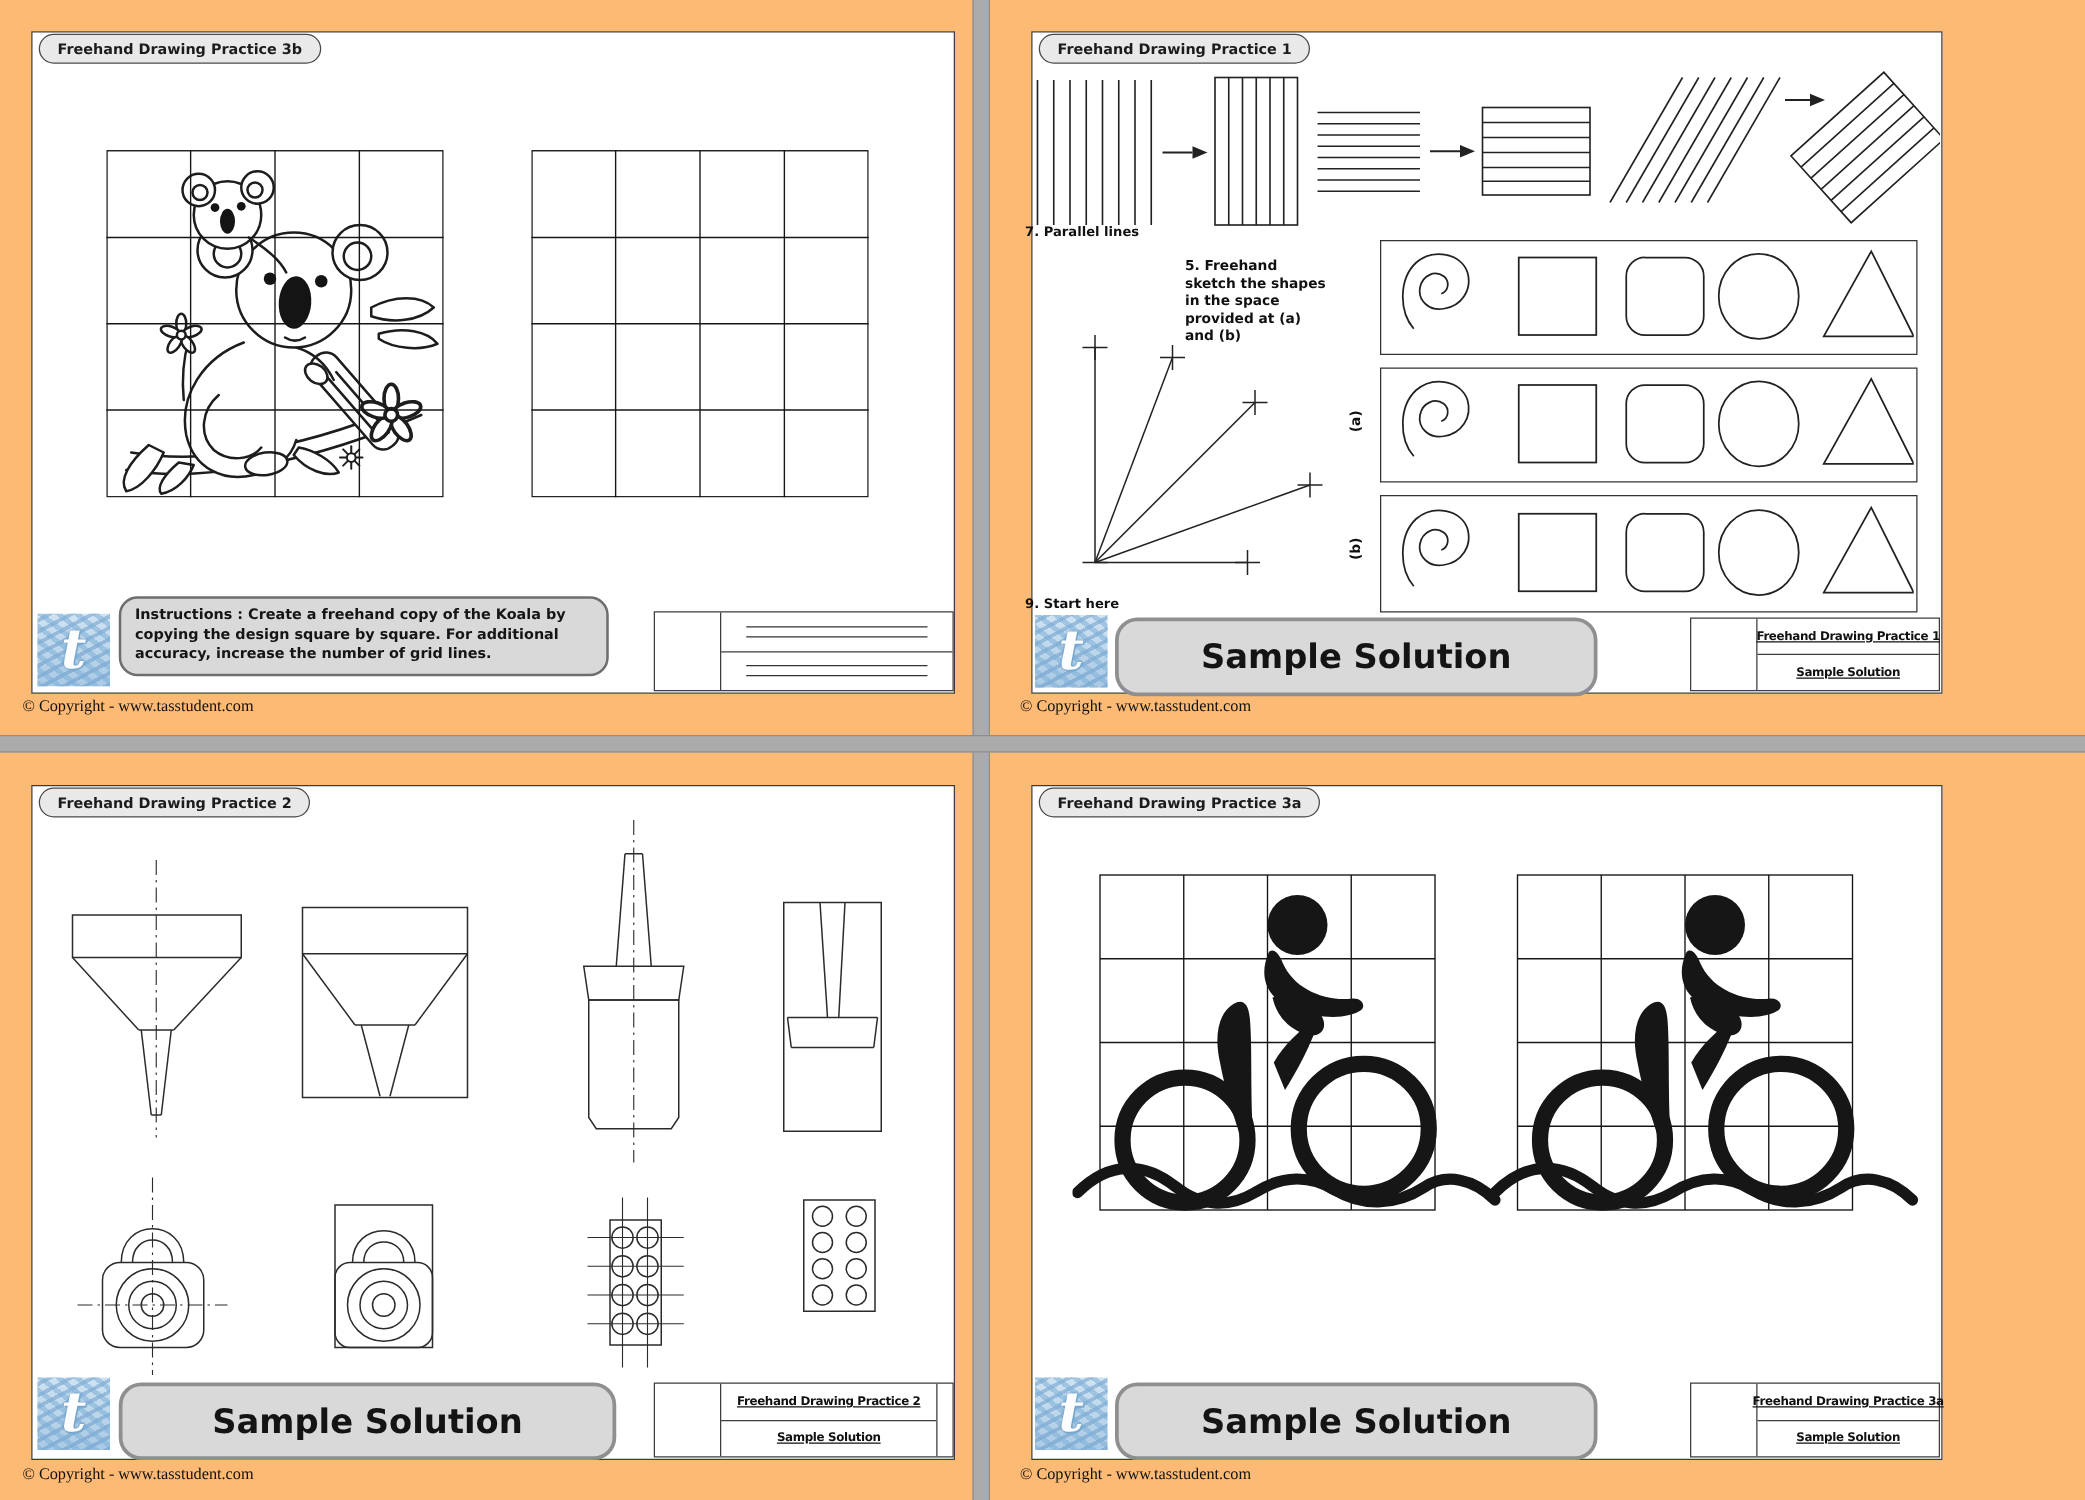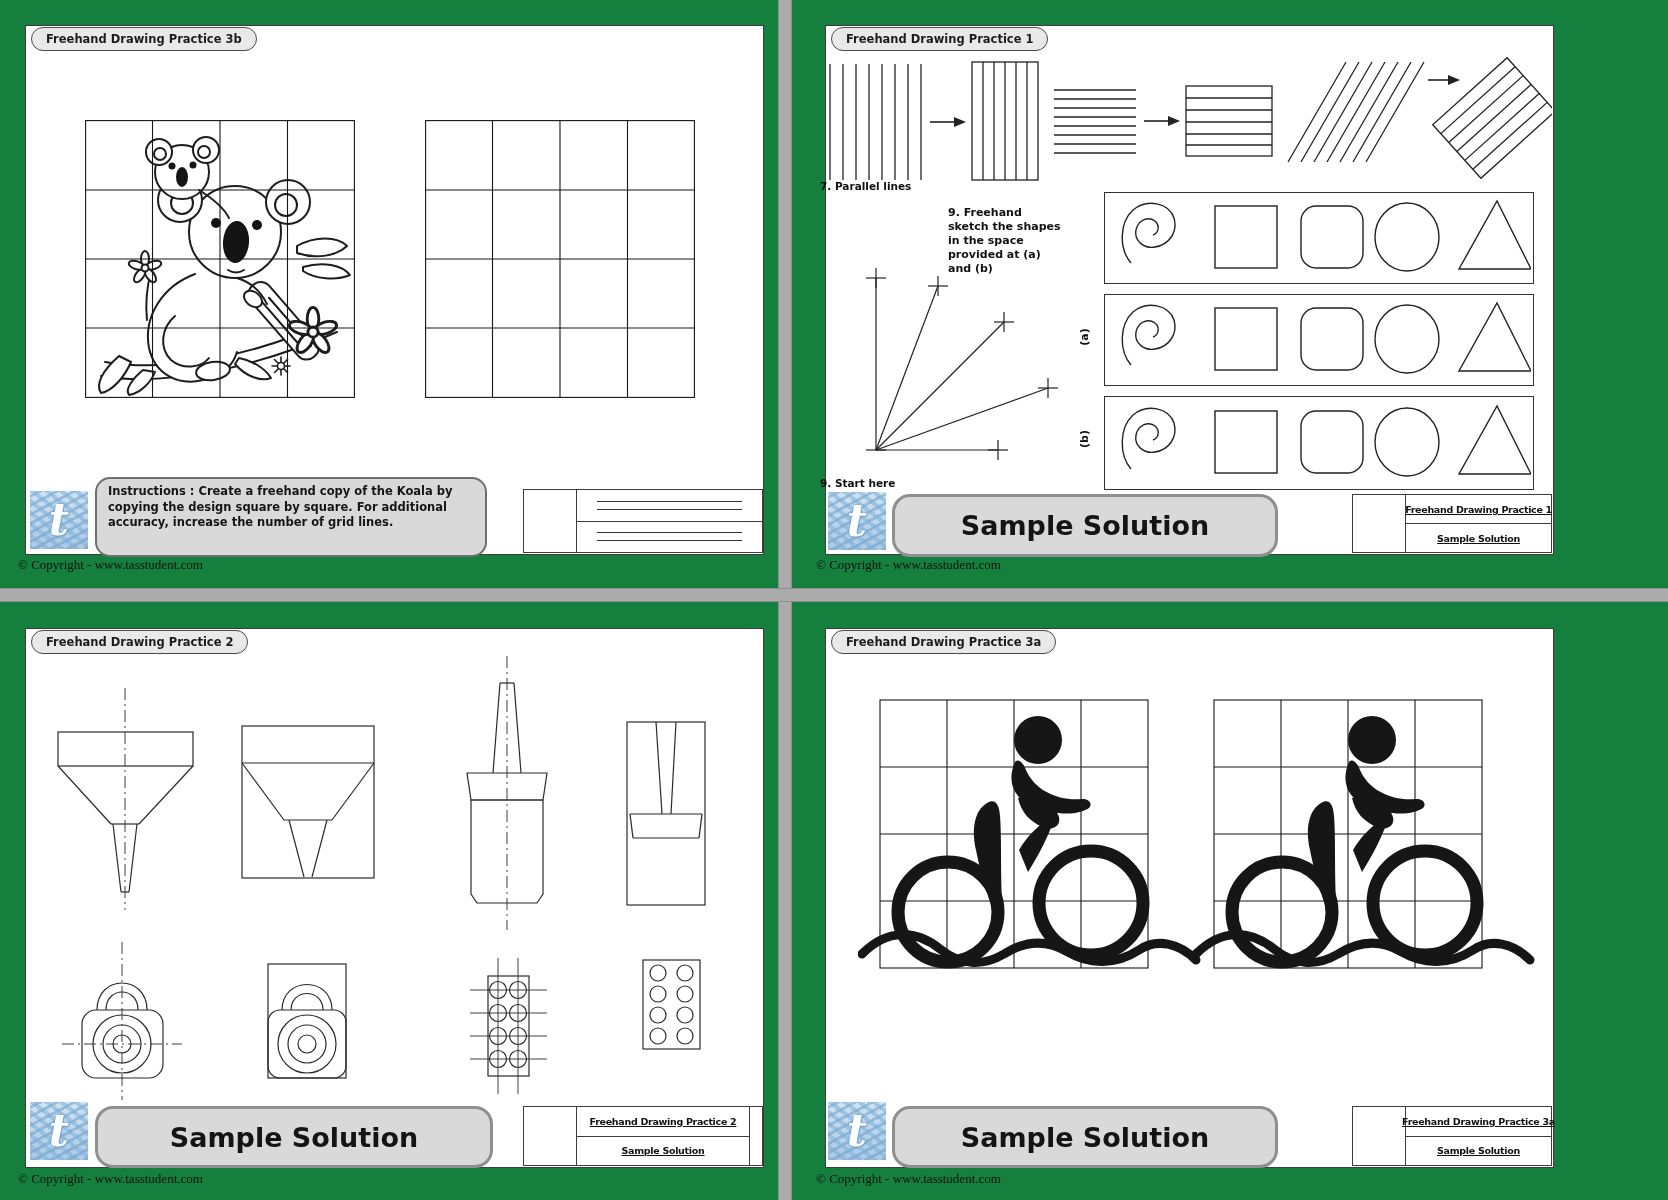--- a/index.html
+++ b/index.html
@@ -1,16 +1,16 @@
 <!DOCTYPE html>
 <html><head>
 <meta charset="utf-8">
 <style>
   html,body{margin:0;padding:0;background:#fff;}
-  #canvas{position:relative;width:1668px;height:1200px;background:#15803d;overflow:hidden;
+  #canvas{position:relative;width:1668px;height:1200px;background:#fdba74;overflow:hidden;
           font-family:"DejaVu Sans",sans-serif;color:#111;}
   .abs{position:absolute;}
   .divider{position:absolute;background:#ababab;}
   .divider.v{left:778px;top:0;width:12px;height:1200px;border-left:1.5px solid #8e8e8e;border-right:1.5px solid #8e8e8e;}
   .divider.h{left:0;top:588px;width:1668px;height:12px;border-top:1.5px solid #8e8e8e;border-bottom:1.5px solid #8e8e8e;}
   .frame{position:absolute;border:1.4px solid #3c3c3c;background:#fff;}
   .pill{position:absolute;border:1.6px solid #4a4a4a;background:#e9e9e9;border-radius:14px;
         padding:4px 14px;font-size:11.5px;font-weight:bold;color:#1c1c1c;white-space:nowrap;}
   .samplepill{position:absolute;border:3px solid #8f8f8f;background:#d9d9d9;border-radius:18px;
         display:flex;align-items:center;justify-content:center;font-size:27px;font-weight:bold;color:#141414;}
@@ -139,21 +139,21 @@
         <line x1="202.5" y1="0" x2="202.5" y2="278"></line>
       <line x1="0" y1="70" x2="270" y2="70"></line>
         <line x1="0" y1="139" x2="270" y2="139"></line>
         <line x1="0" y1="208" x2="270" y2="208"></line>
     </g>
   </svg>
 
   <div class="logo" style="left:30px;top:491px">
       <span>t</span>
     </div>
-  <div class="instructions" style="left:95px;top:477px;width:392px;height:80px"><span>Instructions : Create a freehand copy of the Koala by copying the design square by square. For additional accuracy, increase the number of grid lines.</span></div>
+  <div class="instructions" style="left:95px;top:477px;width:392px;height:64px"><span>Instructions : Create a freehand copy of the Koala by copying the design square by square. For additional accuracy, increase the number of grid lines.</span></div>
   <div class="tblock" style="left:523px;top:489px;width:240px;height:64px">
     <div class="tb-left"></div>
     <div class="tb-main">
       <div class="tb-rulerow">
           <div class="tb-rule"></div>
           <div class="tb-rule"></div>
         </div>
       <div class="tb-rulerow">
           <div class="tb-rule"></div>
           <div class="tb-rule"></div>
@@ -214,21 +214,21 @@
           <line x1="-50" y1="24" x2="50" y2="24"></line>
       </g>
     </g>
     <g fill="#222" stroke="none">
       <polygon points="132,65 144,70 132,75"></polygon>
       <polygon points="346,64 358,69 346,74"></polygon>
       <polygon points="626,23 638,28 626,33"></polygon>
     </g>
   </svg>
   <div class="lbl small" style="left:820px;top:179px">7. Parallel lines</div>
-  <div class="lbl" style="left:948px;top:206px;width:114px">9. Freehand sketch the shapes in the space provided at (a) and (b)</div>
+  <div class="lbl" style="left:948px;top:206px;width:114px">5. Freehand sketch the shapes in the space provided at (a) and (b)</div>
 
   <div class="strip" style="left:1104px;top:192px;width:428px;height:90px">
     <svg width="426" height="88" viewBox="0 0 426 88">
       <g stroke="#222" stroke-width="1.4" fill="none">
         <path d="M26,70 C14,56 14,30 28,17 C42,5 64,10 69,25 C73,39 64,52 50,54 C39,56 29,48 31,37 C33,27 43,23 50,28 C55,32 54,40 48,42"></path>
         <rect x="110" y="13" width="62" height="62"></rect>
         <rect x="196" y="13" width="62" height="62" rx="15"></rect>
         <ellipse cx="302" cy="44" rx="32" ry="34"></ellipse>
         <polygon points="354,76 426,76 392,8"></polygon>
       </g>

